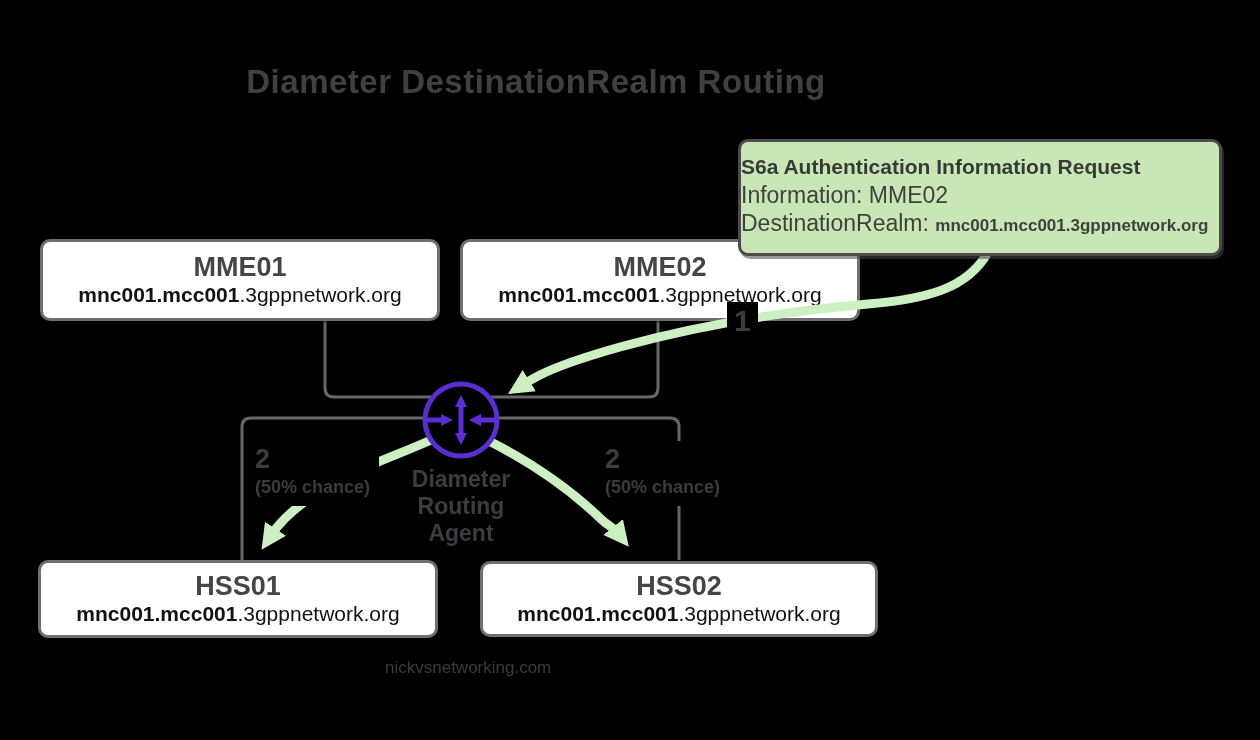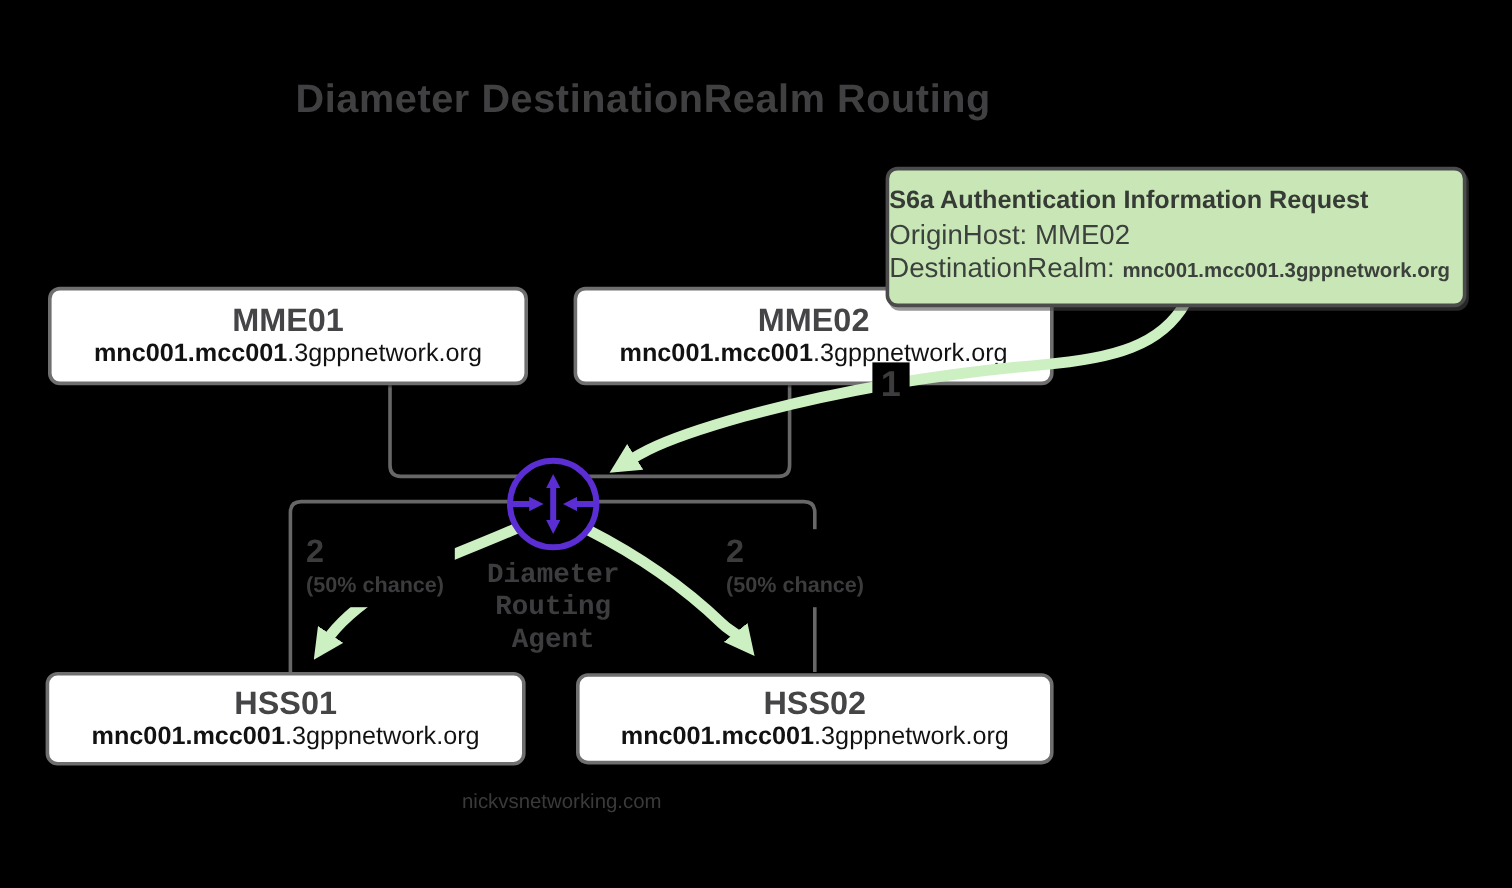--- a/index.html
+++ b/index.html
@@ -20,21 +20,21 @@
     letter-spacing:0.5px;
   }
 
   .node{
     position:absolute;background:var(--box-fill,#fff);
     border:3px solid var(--box-border,#6f6f6f);border-radius:10px;
     display:flex;flex-direction:column;align-items:center;justify-content:center;
     box-shadow:0 2px 0 rgba(0,0,0,.35);
   }
   #node-mme01{left:40px;top:239px;width:394px;height:76px;}
-  #node-mme02{left:478px;top:239px;width:394px;height:76px;}
+  #node-mme02{left:460px;top:239px;width:394px;height:76px;}
   #node-hss01{left:38px;top:560px;width:394px;height:72px;}
   #node-hss02{left:480px;top:561px;width:392px;height:70px;}
   .node-title{font-size:27px;font-weight:bold;color:#454548;line-height:30px;}
   .node-realm{font-size:21px;color:var(--realm-black,#121212);line-height:26px;}
   .node-realm .b{font-weight:bold;margin-top:12px;}
 
   #callout{
     position:absolute;left:738px;top:139px;width:478px;
     background:var(--callout-green,#c9e7b6);
     border:3px solid var(--callout-border,#4b4b4b);border-radius:10px;
@@ -51,21 +51,21 @@
   }
   #label-step1{left:727px;top:302px;font-size:30px;padding:2px 7px;}
   .label-block{padding:3px 9px 6px 9px;line-height:30px;}
   #label-step2-left{left:246px;top:441px;}
   #label-step2-right{left:596px;top:441px;}
   .label-num{font-size:27px;display:block;line-height:30px;}
   .label-note{font-size:18px;display:block;line-height:26px;}
 
   #dra-label{
     position:absolute;left:386px;top:466px;width:150px;text-align:center;
-    font-size:23px;font-weight:bold;color:#3d3d40;line-height:27px;font-family:Liberation Mono, monospace;
+    font-size:23px;font-weight:bold;color:#3d3d40;line-height:27px;
   }
 
   #footer-watermark{
     position:absolute;left:385px;top:658px;
     font-size:17px;color:#3a3a3c;
   }
 </style>
 </head>
 <body>
 
@@ -115,21 +115,21 @@
     <line x1="427" y1="420" x2="444" y2="420" style="stroke:var(--router-purple,#5b2ed3)" stroke-width="5" marker-end="url(#purple-head)"></line>
     <line x1="495" y1="420" x2="478" y2="420" style="stroke:var(--router-purple,#5b2ed3)" stroke-width="5" marker-end="url(#purple-head)"></line>
   </g>
 </svg>
 
 <div class="layer top" style="pointer-events:none;">
   <div id="diagram-title">Diameter DestinationRealm Routing</div>
 
   <div id="callout">
     <div class="callout-title">S6a Authentication Information Request</div>
-    <div class="callout-line">OriginHost: MME02</div>
+    <div class="callout-line">Information: MME02</div>
     <div class="callout-line"><span>DestinationRealm: </span><span class="callout-realm-value">mnc001.mcc001.3gppnetwork.org</span></div>
   </div>
 
   <div class="flow-label" id="label-step1">1</div>
 
   <div class="flow-label label-block" id="label-step2-left">
     <span class="label-num">2</span>
     <span class="label-note">(50% chance)</span>
   </div>
 

